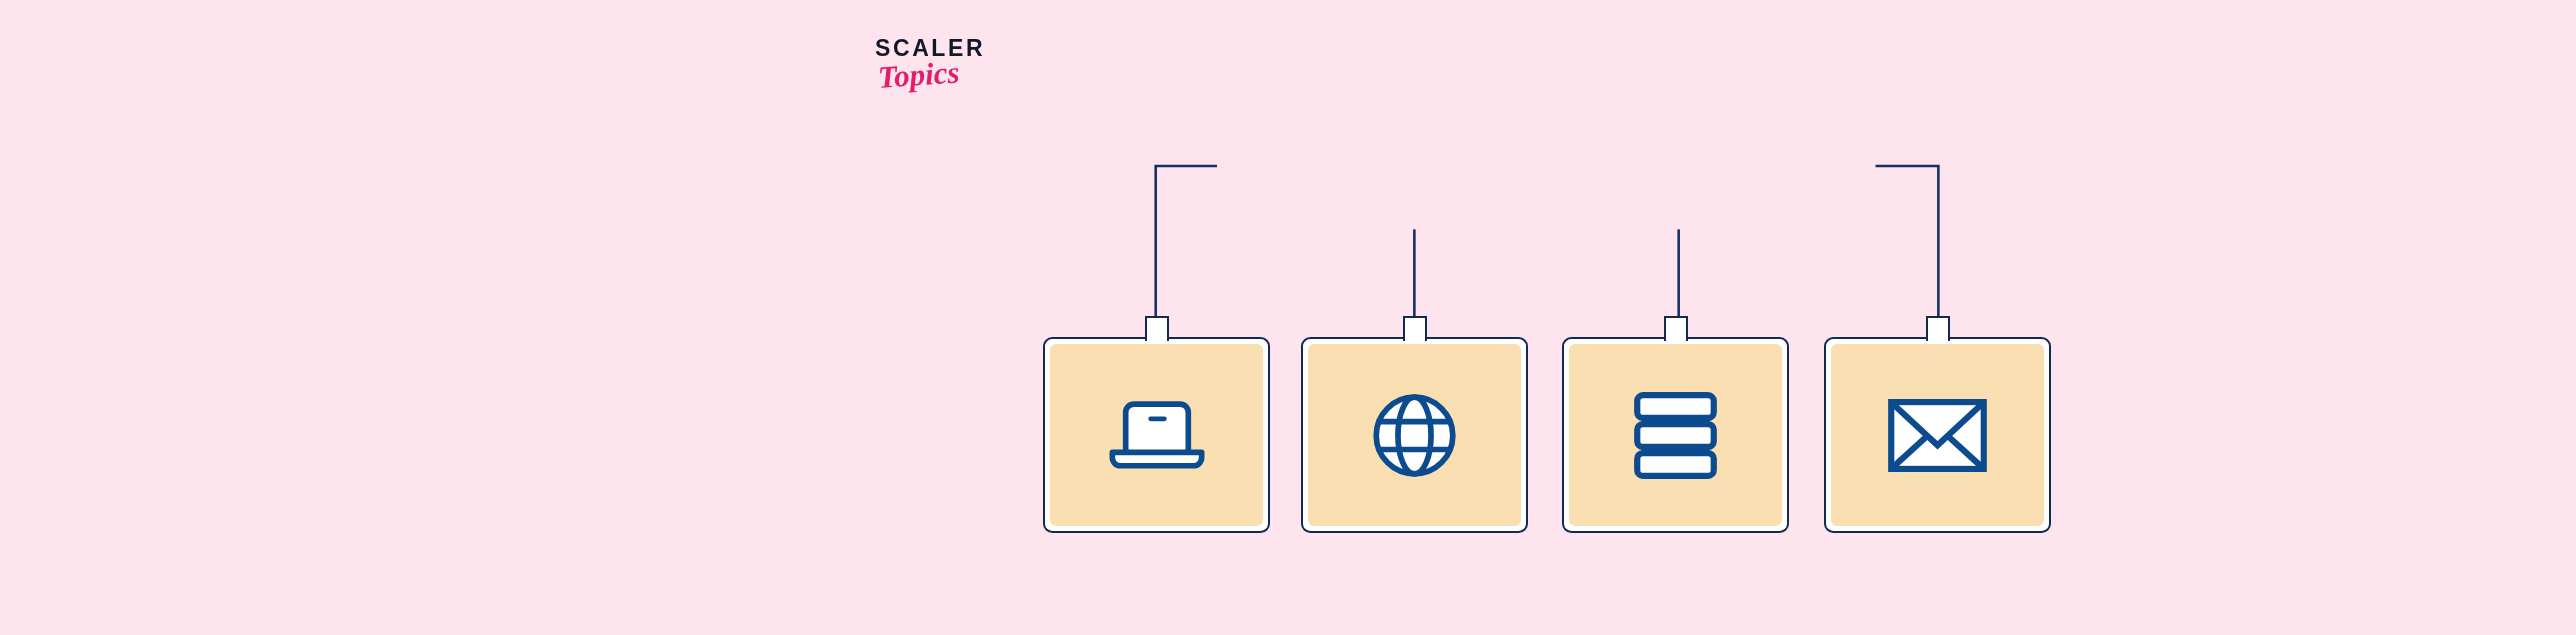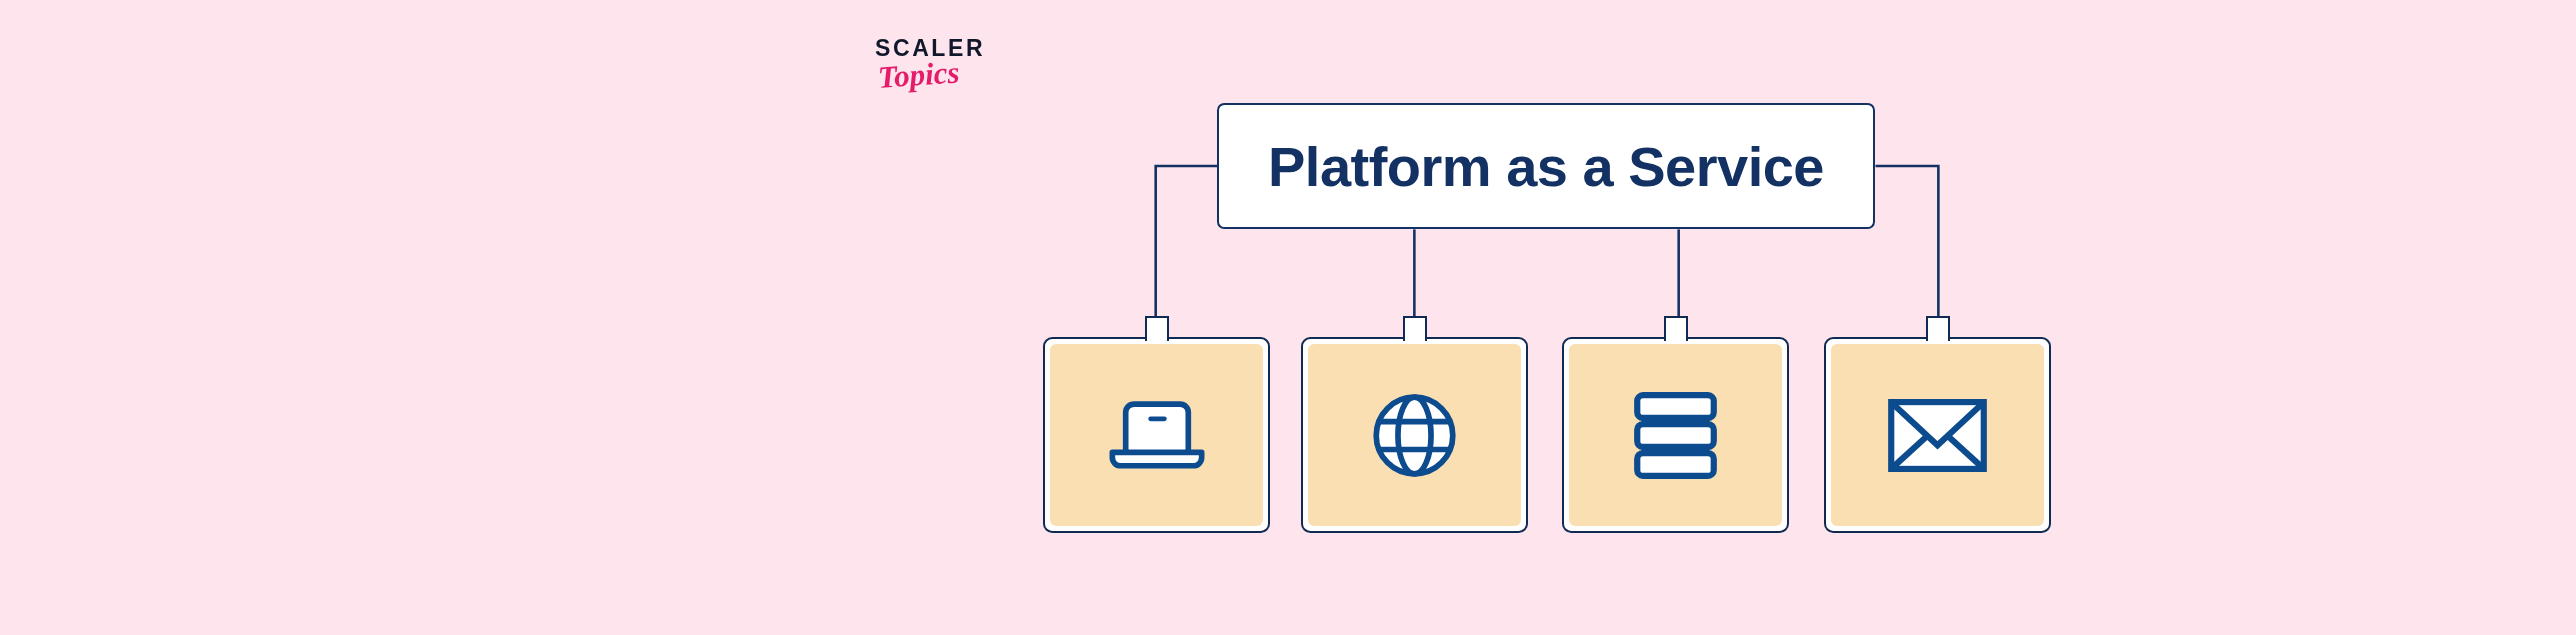--- a/index.html
+++ b/index.html
@@ -138,23 +138,20 @@
 
     <path d="M 2362 322 L 2243 322 L 2243 620" fill="none" stroke="#143163" stroke-width="5"></path>
 
     <path d="M 2745 445 L 2745 620" fill="none" stroke="#143163" stroke-width="5"></path>
 
     <path d="M 3258 445 L 3258 620" fill="none" stroke="#143163" stroke-width="5"></path>
 
     <path d="M 3640 322 L 3762 322 L 3762 620" fill="none" stroke="#143163" stroke-width="5"></path>
   </svg>
 
-  <div id="title-box">
-    <span id="title-text">Platform as a Service</span>
-  </div>
 
   <div class="card" style="left:1043px;">
     <div class="tab"></div>
     <div class="card-inner">
       <span>
         <svg width="98" height="77" viewBox="0 0 190 150">
           <rect x="34" y="14" width="122" height="104" rx="16" ry="16" fill="#ffffff" stroke="#0d4b8f" stroke-width="11"></rect>
           <rect x="78" y="38" width="36" height="9" rx="4.5" ry="4.5" fill="#0d4b8f"></rect>
           <path d="M 8 108 H 182 V 118 a 16 16 0 0 1 -16 16 H 24 a 16 16 0 0 1 -16 -16 Z" fill="#ffffff" stroke="#0d4b8f" stroke-width="11" stroke-linejoin="round"></path>
         </svg>

